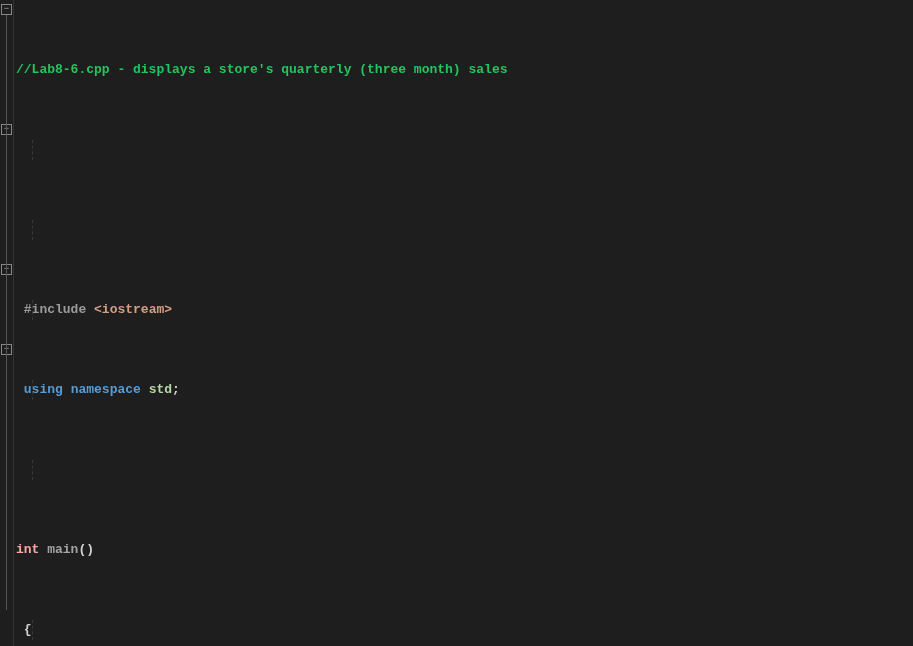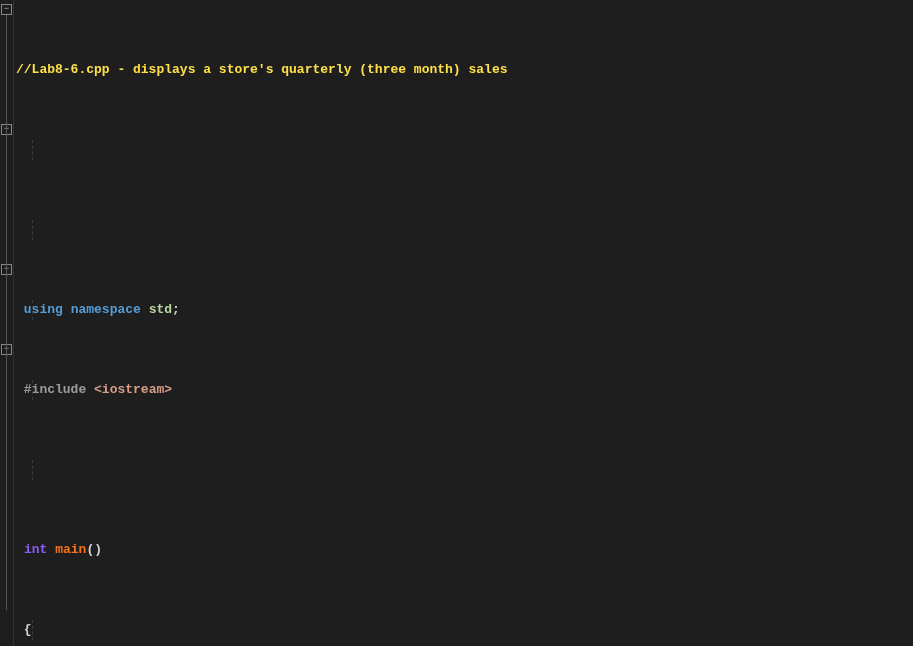--- a/index.html
+++ b/index.html
@@ -56,25 +56,25 @@
   }
   .indent-guide {
     position: absolute;
     top: 0;
     bottom: 0;
     width: 0;
     border-left: 1px dashed #3a3a3a;
   }
   .ig1 { left: 18px; }
   
-  .cmt   { color: #fde047; }
+  .cmt   { color: #22c55e; }
   .pp    { color: #9b9b9b; }
   .kw    { color: #569cd6; }
-  .type  { color: #8b5cf6; margin-left: 8px; }
-  .func  { color: #f97316; }
+  .type  { color: #fca5a5; }
+  .func  { color: #a3a3a3; }
   .punc  { color: #d4d4d4; }
   .ns    { color: #b8d7a3; }
   .inc   { color: #d69d85; }
   .hl-bg { display:inline-block; width:100%; }
 </style>
 </head>
 <body>
 
 <div class="editor">
   <div class="gutter">
@@ -86,23 +86,23 @@
   </div>
 
   <div class="code">
     
     <div class="code-line"><span class="cmt hl-bg">//Lab8-6.cpp - displays a store's quarterly (three month) sales</span></div>
     
     <div class="code-line"><span class="indent-guide ig1"></span> </div>
     
     <div class="code-line"><span class="indent-guide ig1"></span></div>
     
+    <div class="code-line"><span class="indent-guide ig1"></span> <span class="pp">#include </span><span class="inc">&lt;iostream&gt;</span></div>
+    
     <div class="code-line"><span class="indent-guide ig1"></span> <span class="kw">using </span><span class="kw">namespace </span><span class="ns">std</span><span class="punc">;</span></div>
-    
-    <div class="code-line"><span class="indent-guide ig1"></span> <span class="pp">#include </span><span class="inc">&lt;iostream&gt;</span></div>
     
     <div class="code-line"><span class="indent-guide ig1"></span></div>
     
     <div class="code-line"><span class="type">int </span><span class="func">main</span><span class="punc">()</span></div>
     
     <div class="code-line"><span class="indent-guide ig1"></span> <span class="punc">{</span></div>
     
     
     
     

